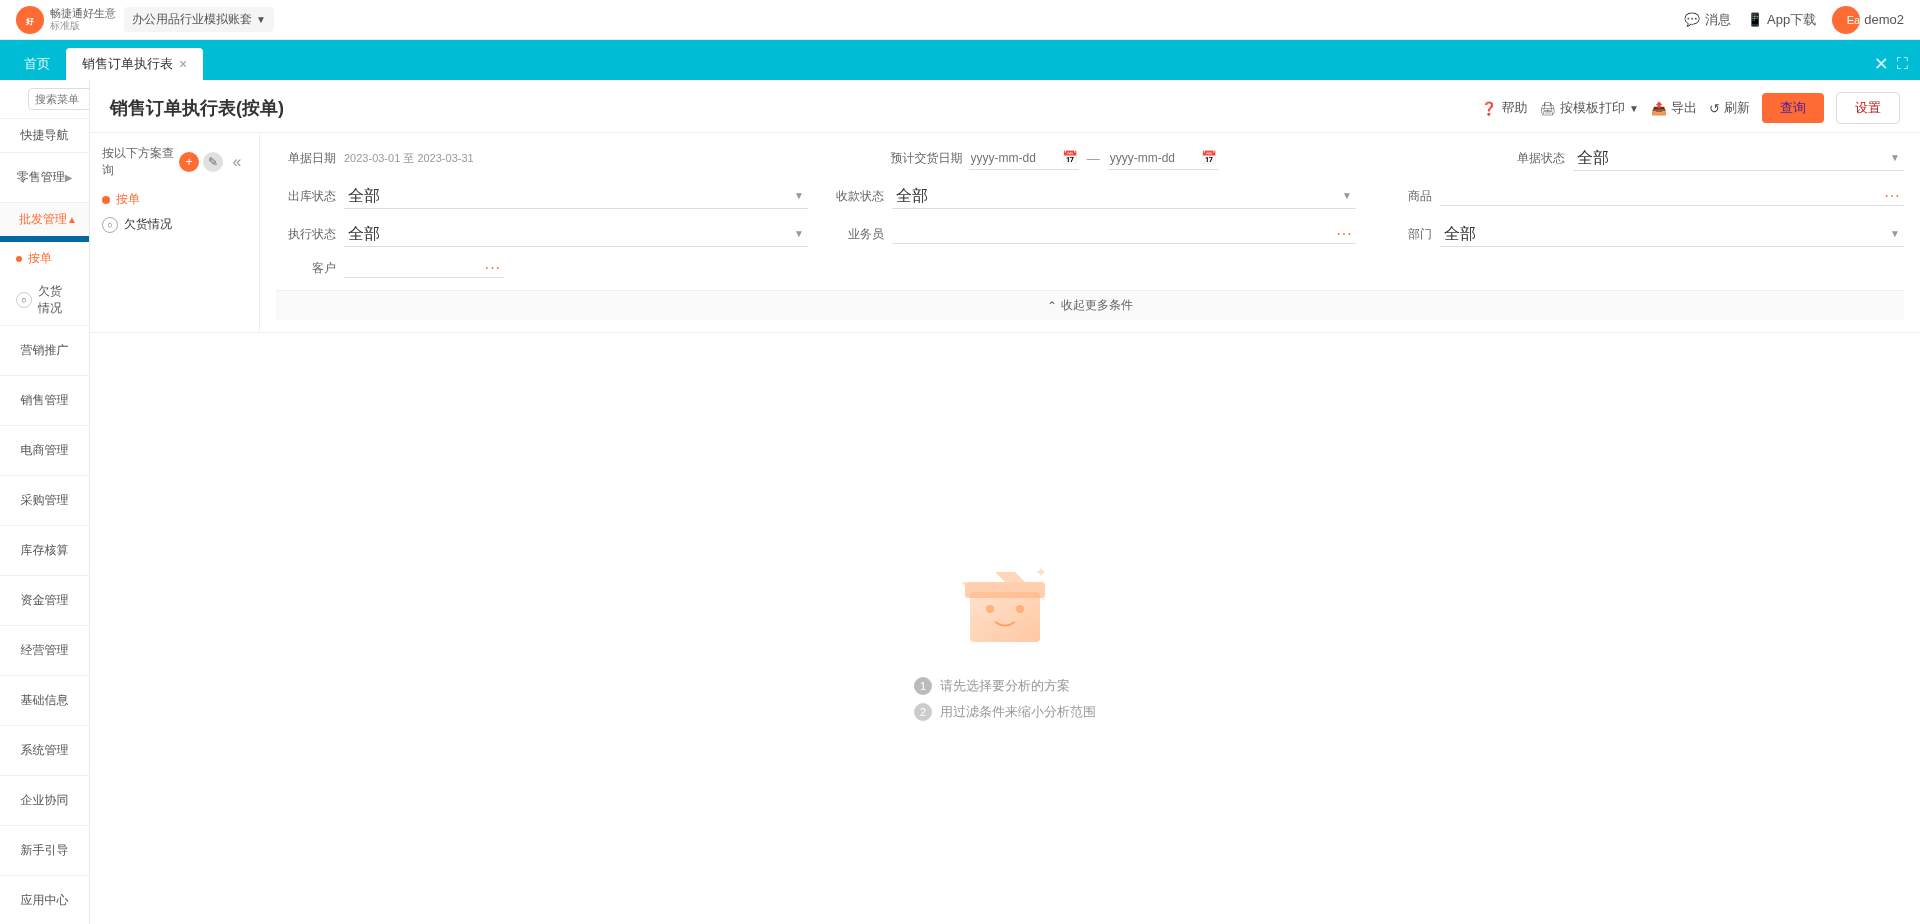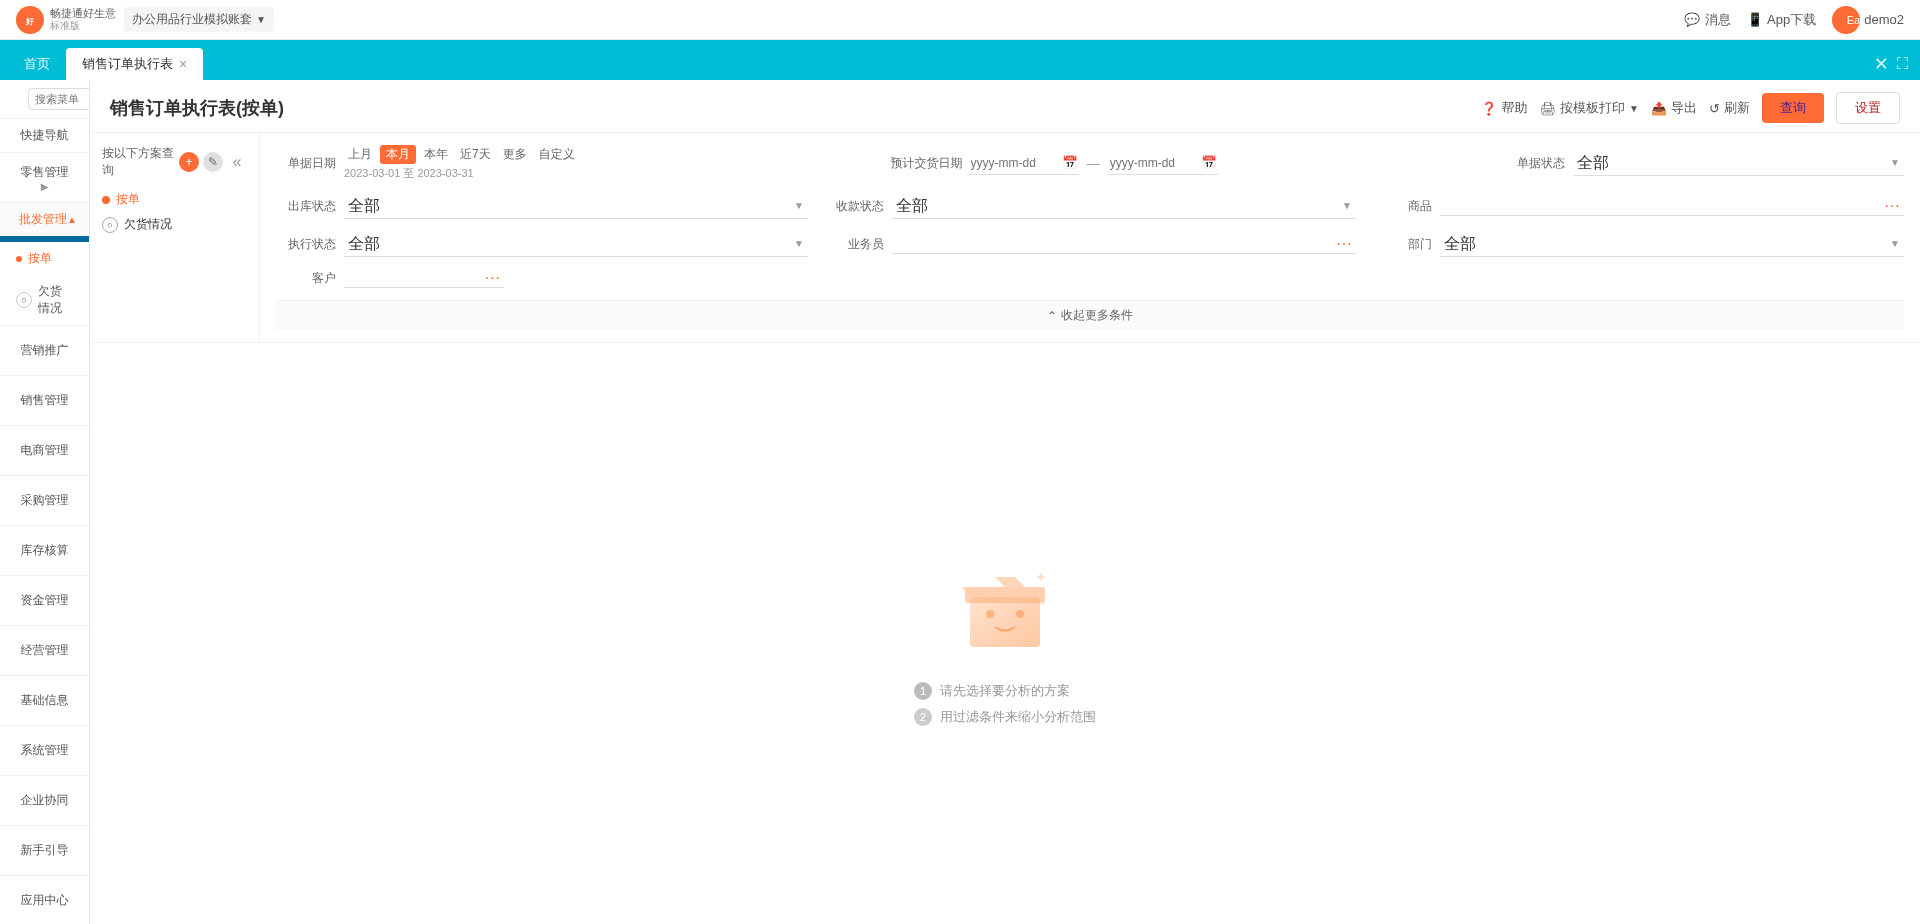--- a/index.html
+++ b/index.html
@@ -138,21 +138,20 @@
       width: 90px;
       background: #fff;
       border-right: 1px solid #e8e8e8;
       display: flex;
       flex-direction: column;
       overflow-y: auto;
       flex-shrink: 0;
     }
     .sidebar-item {
       display: flex;
-      flex-direction: column;
       align-items: center;
       justify-content: center;
       padding: 10px 4px;
       cursor: pointer;
       font-size: 12px;
       color: #555;
       border-bottom: 1px solid #f0f0f0;
       min-height: 50px;
       text-align: center;
     }
@@ -699,28 +698,20 @@
           </div>
         </div>
 
         <div class="filter-fields">
 
           <div class="filter-row">
 
             <div class="filter-field" style="flex:1.5;">
               <span class="filter-label">单据日期</span>
               <div style="flex:1;">
-                <div class="date-tabs">
-                  <span class="date-tab">上月</span>
-                  <span class="date-tab active">本月</span>
-                  <span class="date-tab">本年</span>
-                  <span class="date-tab">近7天</span>
-                  <span class="date-tab">更多</span>
-                  <span class="date-tab">自定义</span>
-                </div>
                 <div class="date-range-text">2023-03-01 至 2023-03-31</div>
               </div>
             </div>
 
             <div class="filter-field" style="flex:1.5;">
               <span class="filter-label filter-label-wide">预计交货日期</span>
               <div style="display:flex;align-items:center;gap:4px;flex:1;">
                 <div class="date-input-wrap">
                   <input type="text" style="color: rgb(187, 187, 187);" placeholder="yyyy-mm-dd">
                   <span class="date-icon">📅</span>

